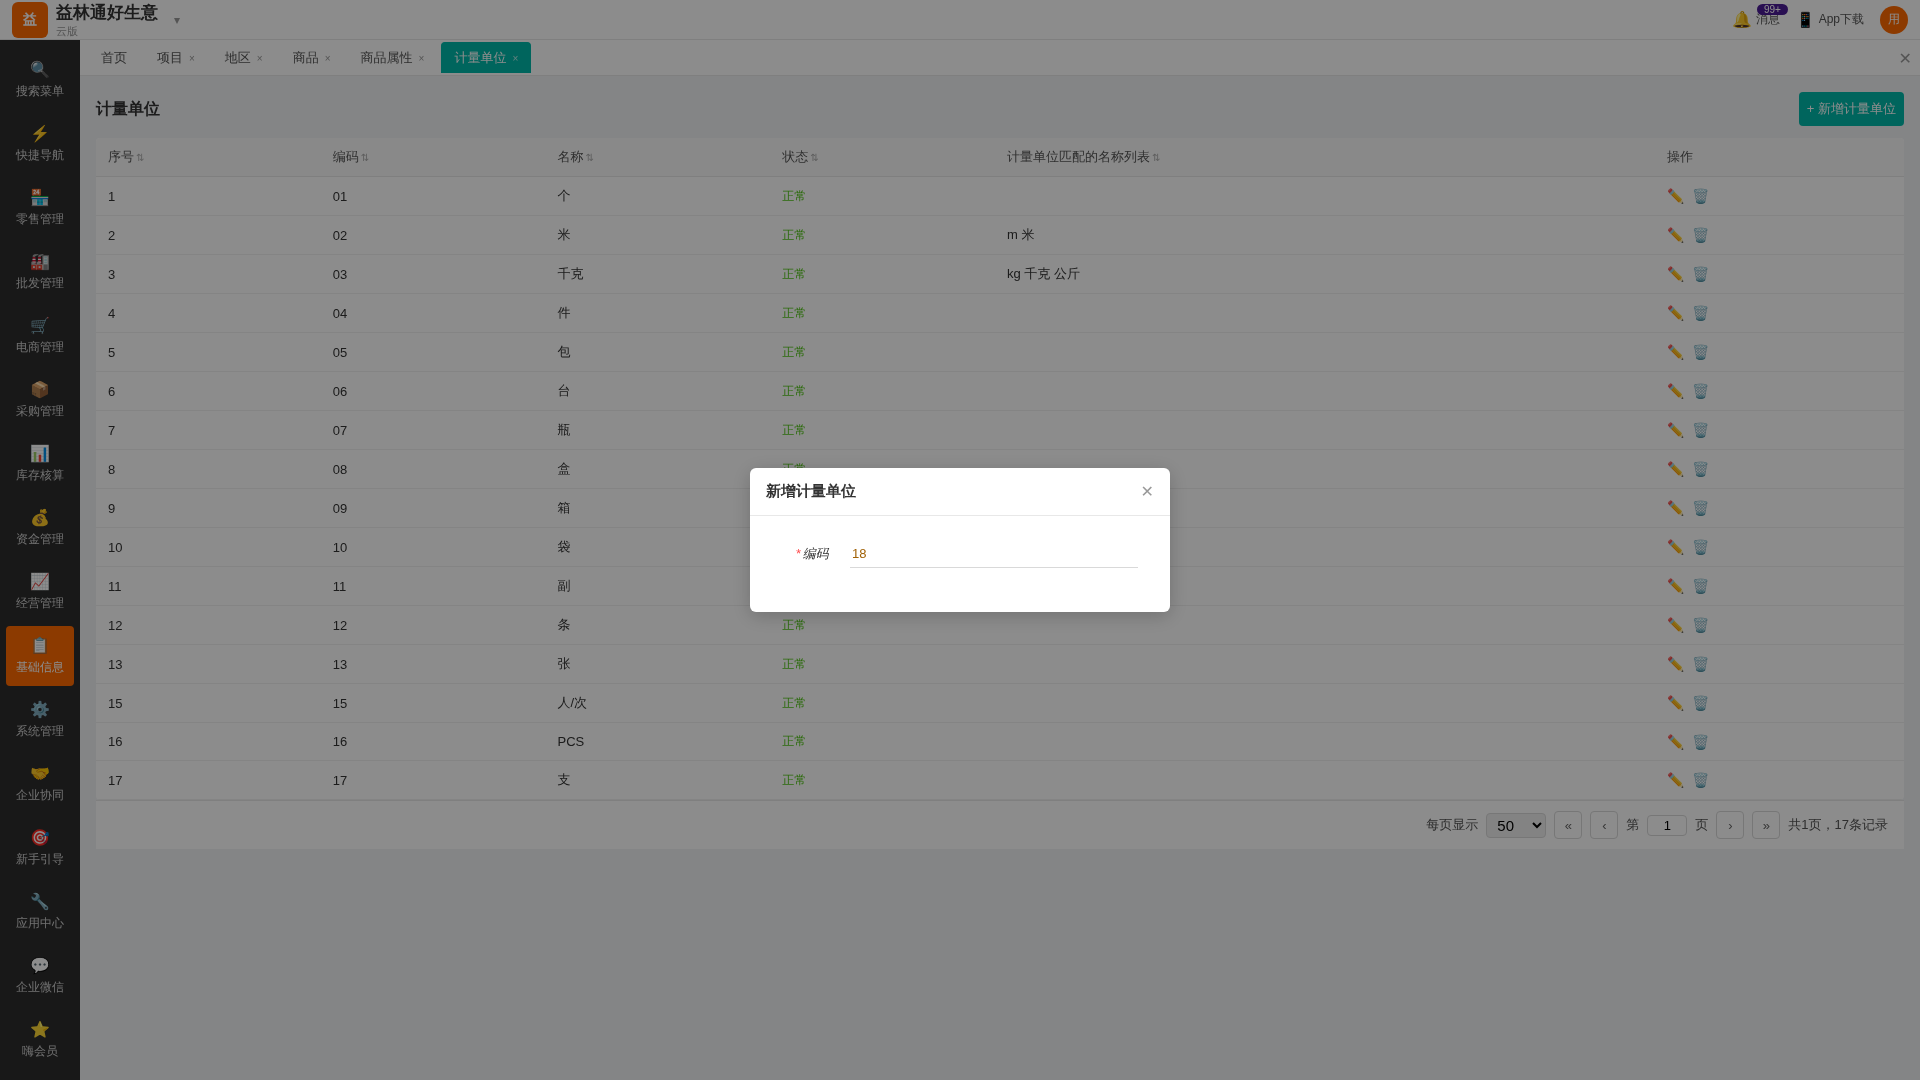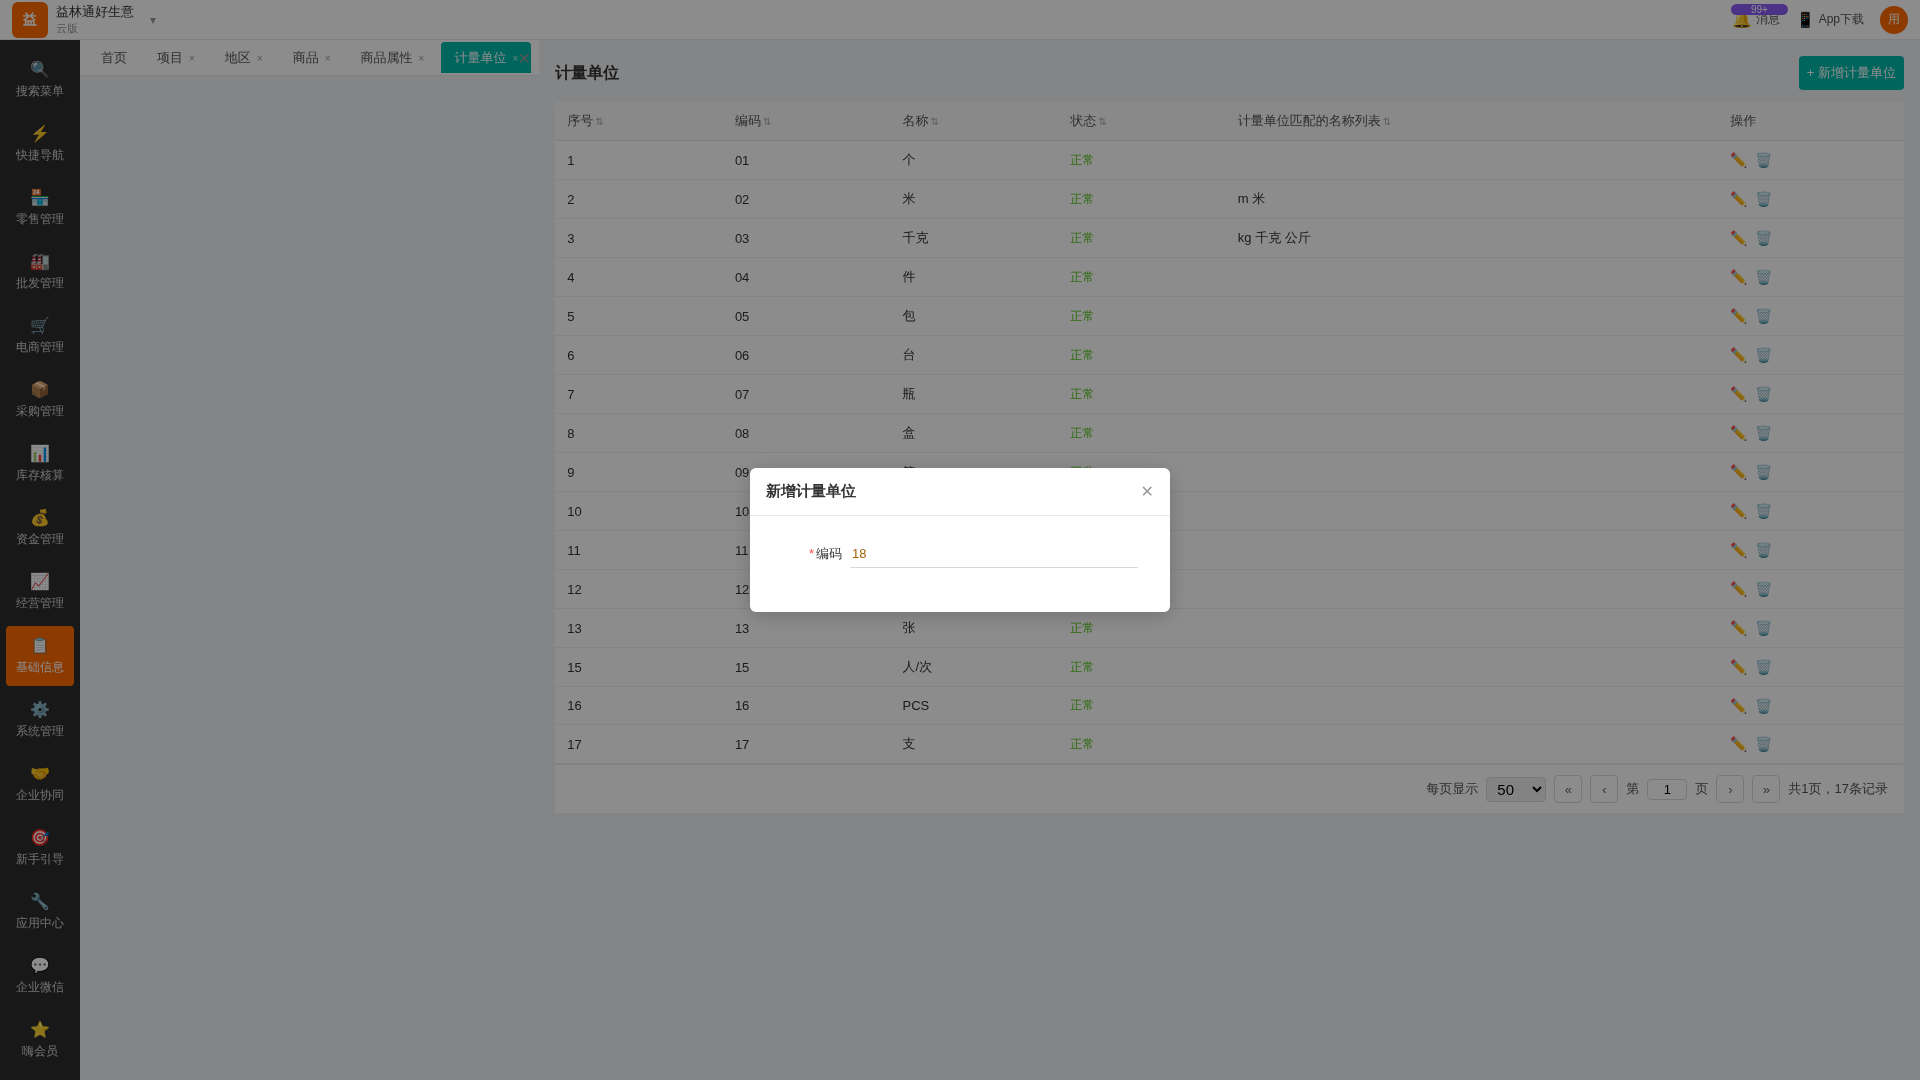--- a/index.html
+++ b/index.html
@@ -40,24 +40,24 @@
     .top-right-item {
       display: flex;
       align-items: center;
       gap: 4px;
       font-size: 12px;
       color: #555;
       cursor: pointer;
       position: relative;
     }
     .badge {
-      background: #8b5cf6;
+      background: #4c1d95;
       color: #fff;
       border-radius: 10px;
-      padding: 0 20px;
+      padding: 0 7px;
       font-size: 10px;
       position: absolute;
       top: -6px;
       right: -8px;
     }
     .avatar-circle {
       width: 28px;
       height: 28px;
       border-radius: 50%;
       background: #ff6a00;
@@ -95,21 +95,21 @@
       border-radius: 4px;
       margin: 2px 6px;
     }
     .sidebar-item.active { background: #ff6a00; color: #fff; }
     .sidebar-item-icon { font-size: 16px; }
 
     
     .content-area {
       flex: 1;
       display: flex;
-      flex-direction: row;
+      flex-direction: column;
       overflow: hidden;
     }
 
     
     .tab-bar {
       height: 36px;
       background: #fff;
       border-bottom: 1px solid #e8e8e8;
       display: flex;
       align-items: center;
@@ -294,24 +294,25 @@
     }
     .modal-body { padding: 24px 32px; }
     .form-row {
       display: flex;
       align-items: center;
       margin-bottom: 20px;
       gap: 8px;
     }
     .form-label {
       width: 60px;
-      text-align: right;
+      text-align: center;
       font-size: 13px;
       color: #333;
       flex-shrink: 0;
+      font-style: italic;
     }
     .form-label .required { color: #ff4d4f; margin-right: 2px; }
     .form-input {
       flex: 1;
       border: none;
       border-bottom: 1px solid #d9d9d9;
       padding: 6px 2px;
       font-size: 13px;
       outline: none;
       color: #a16207;
@@ -353,21 +354,21 @@
       font-size: 13px;
     }
   </style>
 </head>
 <body>
 
 <div class="top-bar">
   <div class="logo-area">
     <div class="logo-icon">益</div>
     <div>
-      <div style="font-size:13px;font-weight:normal;color:#333;">益林通好生意</div>
+      <div style="font-size:17px;font-weight:bold;color:#333;">益林通好生意</div>
       <div style="font-size:11px;color:#999;">云版</div>
     </div>
     <div style="margin-left:8px;color:#999;font-size:12px;cursor:pointer;">▾</div>
   </div>
   <div class="top-right">
     <div class="top-right-item">
       <span style="font-size:16px;">🔔</span>
       <span class="badge">99+</span>
       <span>消息</span>
     </div>

